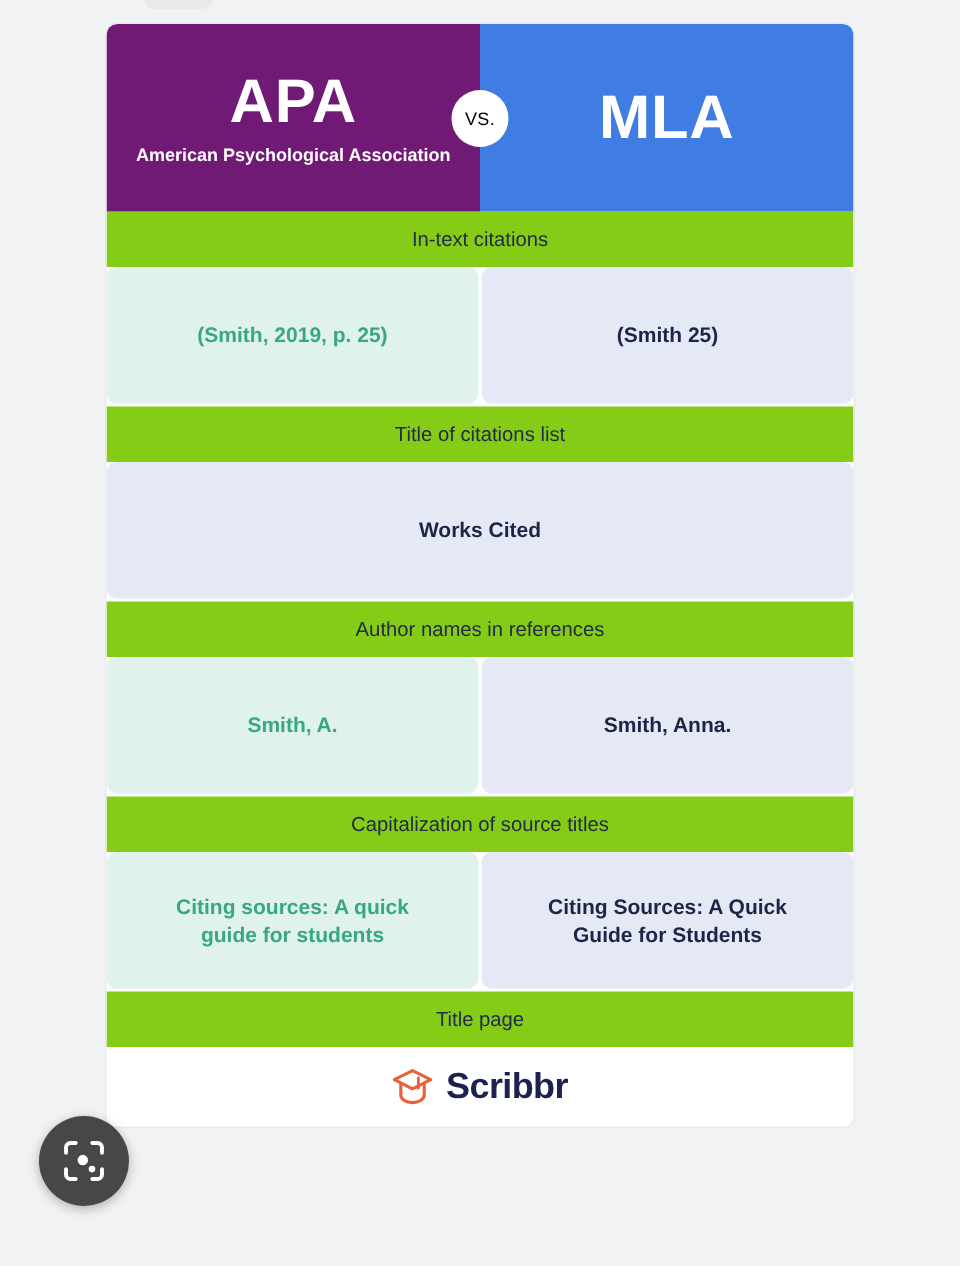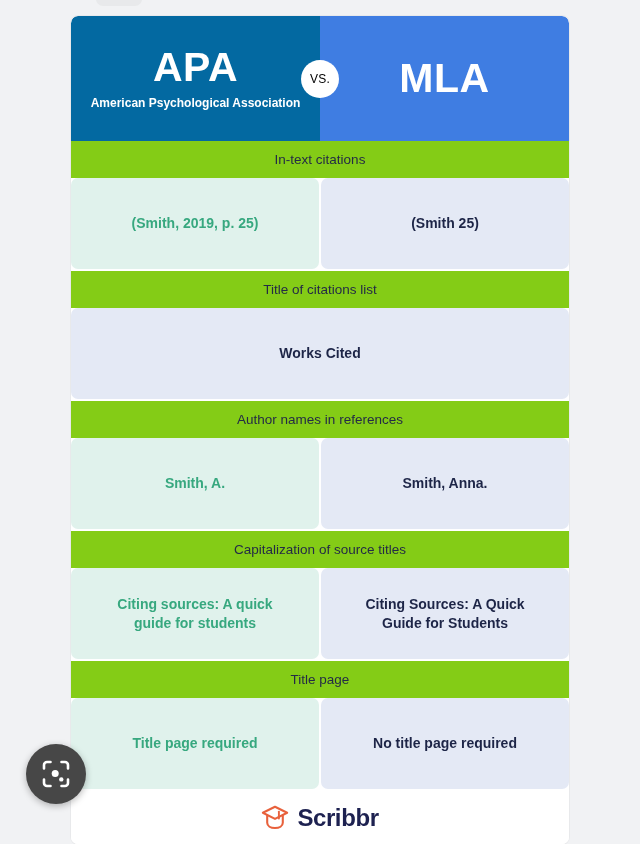--- a/index.html
+++ b/index.html
@@ -54,21 +54,21 @@
   }
   .ig-header-half {
     flex: 1 1 50%;
     display: flex;
     flex-direction: column;
     align-items: center;
     justify-content: center;
     color: #ffffff;
     padding: 0 14px;
   }
-  .ig-header-half.apa  { background: #0369a1; border-radius: 7px 0 0 0; }
+  .ig-header-half.apa  { background: #701a75; border-radius: 7px 0 0 0; }
   .ig-header-half.mla  { background: #3f7de2; border-radius: 0 7px 0 0; }
 
   .ig-style-abbr {
     font-size: 41px;
     font-weight: 700;
     letter-spacing: .5px;
     line-height: 1.04;
   }
   .ig-style-fullname {
     margin-top: 7px;
@@ -211,24 +211,20 @@
     <div class="ig-cell mla">Smith, Anna.</div>
   </div>
 
   <div class="ig-row-label">Capitalization of source titles</div>
   <div class="ig-row-values r-h-91">
     <div class="ig-cell apa">Citing sources: A quick guide for students</div>
     <div class="ig-cell mla">Citing Sources: A Quick Guide for Students</div>
   </div>
 
   <div class="ig-row-label">Title page</div>
-  <div class="ig-row-values r-h-91b">
-    <div class="ig-cell apa">Title page required</div>
-    <div class="ig-cell mla">No title page required</div>
-  </div>
 
   <div class="ig-footer">
     <span class="brand-cap">
       <svg viewBox="0 0 32 30" width="28" height="26" aria-hidden="true">
         <path d="M16 2 L30 9 L16 16 L2 9 Z" fill="none" stroke="#e8613c" stroke-width="2.4" stroke-linejoin="round"></path>
         <path d="M7 12.2 V20.5 C7 24.2 11 26.6 16 26.6 C21 26.6 25 24.2 25 20.5 V12.2" fill="none" stroke="#e8613c" stroke-width="2.4" stroke-linecap="round" stroke-linejoin="round"></path>
         <path d="M20.5 7.6 V15.5" fill="none" stroke="#e8613c" stroke-width="2.2" stroke-linecap="round"></path>
       </svg>
     </span>
     <span class="brand-word">Scribbr</span>

